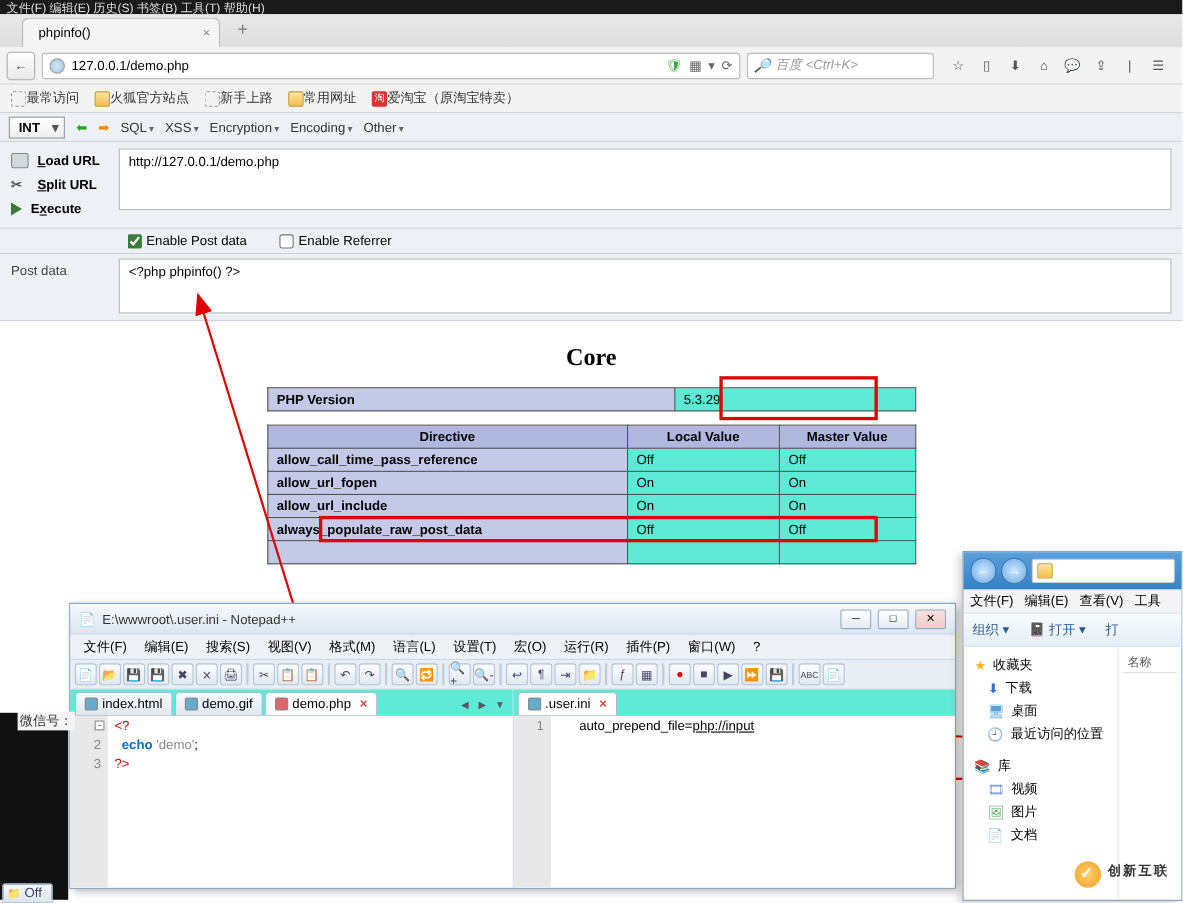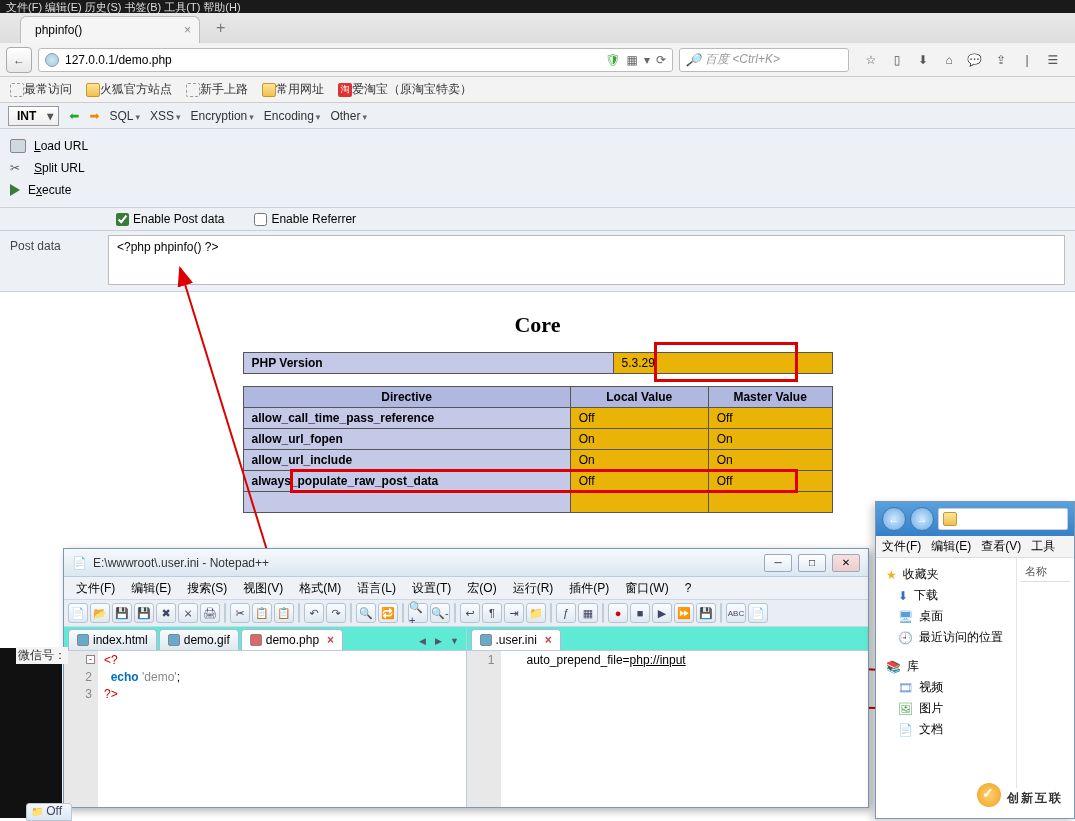--- a/index.html
+++ b/index.html
@@ -37,21 +37,21 @@
     .hackbar-top { background: #edf1f5; border-bottom: 1px solid #c8d0d8; height: 26px; display: flex; align-items: center; padding: 0 8px; gap: 10px; }
     .int-select { border: 1px solid #999; background: linear-gradient(#fff,#eee); padding: 2px 22px 2px 8px; font-weight: bold; position: relative; }
     .int-select::after { content: "▾"; position: absolute; right: 5px; color: #555; }
     .hb-menu { color: #333; cursor: pointer; }
     .hb-menu.d::after { content: "▾"; font-size: 9px; margin-left: 2px; color: #666; }
     .arrow-green { color: #2a2; }
     .arrow-orange { color: #e80; }
 
     .hackbar-grid { background: #edf1f5; display: flex; border-bottom: 1px solid #c8d0d8; }
     .hb-sidebar { width: 108px; padding: 6px 0; }
-    .hb-side-item { display: flex; align-items: center; gap: 8px; padding: 4px 10px; cursor: pointer; }
+    .hb-side-item { display: flex; align-items: center; gap: 8px; padding: 4px 10px; cursor: pointer; font-weight: bold; }
     .hb-side-item span.label { flex: 1; }
     .hb-side-item .u { text-decoration: underline; }
     .hb-side-icon { width: 16px; height: 14px; display: inline-block; }
     .icon-disk { background: #d0d8e0; border: 1px solid #888; border-radius: 2px; }
     .icon-scissors { color: #555; }
     .icon-play { width: 0; height: 0; border-left: 10px solid #3a7a3a; border-top: 6px solid transparent; border-bottom: 6px solid transparent; }
     .hb-url-box { flex: 1; margin: 6px 10px 6px 0; background: #fff; border: 1px solid #bbb; padding: 4px 8px; height: 56px; }
 
     .hb-checks { background: #edf1f5; padding: 4px 116px; display: flex; gap: 30px; border-bottom: 1px solid #c8d0d8; }
     .hb-check { display: flex; align-items: center; gap: 4px; }
@@ -62,21 +62,21 @@
     .hb-postdata { flex: 1; background: #fff; border: 1px solid #bbb; margin: 4px 10px 6px 0; padding: 4px 8px; height: 50px; }
 
     
     .phpinfo { background: #fff; padding: 20px 0 0 0; position: relative; }
     .phpinfo h1 { text-align: center; font-size: 22px; font-weight: bold; font-family: Georgia, serif; margin-bottom: 14px; }
     .phpinfo table { border-collapse: collapse; margin: 0 auto 12px auto; width: 590px; }
     .phpinfo th, .phpinfo td { border: 1px solid #555; padding: 3px 8px; text-align: left; font-size: 12px; }
     .phpinfo th { background: #b0b8e0; font-weight: bold; }
     .phpinfo th.center { text-align: center; }
     .phpinfo td.h { background: #c4c9e8; font-weight: bold; }
-    .phpinfo td.v { background: #eab308; margin-top: 48px; }
+    .phpinfo td.v { background: #5eead4; margin-top: 48px; }
     .red-box { position: absolute; border: 3px solid #d00; pointer-events: none; }
     .arrow-svg { position: absolute; pointer-events: none; }
 
     
     .npp { position: absolute; left: 63px; top: 548px; width: 806px; height: 260px; border: 1px solid #7a98b8; background: #eef2f6; box-shadow: 3px 3px 8px rgba(0,0,0,0.3); }
     .npp-title { background: linear-gradient(#f5f9fd,#dce6f0); height: 28px; display: flex; align-items: center; padding: 0 8px; gap: 6px; border-bottom: 1px solid #bcd; }
     .npp-title-text { flex: 1; color: #333; }
     .win-btn { width: 28px; height: 18px; border: 1px solid #9ab; background: linear-gradient(#fff,#e2ecf4); text-align: center; line-height: 16px; font-size: 10px; border-radius: 2px; cursor: pointer; }
     .win-btn.close { background: linear-gradient(#f8e0e0,#ecc); }
     .npp-menu { height: 22px; display: flex; align-items: center; padding: 0 6px; gap: 4px; background: #eef2f6; }
@@ -123,27 +123,27 @@
     .star-icon { color: #f0b020; }
     .dl-icon { color: #3070c0; }
     .desk-icon { color: #58a0d8; }
     .clock-icon { color: #b08860; }
     .lib-icon { color: #3070c0; }
     .vid-icon { color: #6090d0; }
     .pic-icon { color: #50a050; }
     .doc-icon { color: #c08040; }
     .th-name { font-size: 11px; color: #555; border-bottom: 1px solid #ddd; padding: 2px 4px; }
 
-    .watermark { position: absolute; right: 12px; bottom: 14px; display: flex; align-items: flex-end; gap: 6px; color: #333; font-weight: bold; letter-spacing: 2px; }
+    .watermark { position: absolute; right: 12px; bottom: 14px; display: flex; align-items: flex-start; gap: 6px; color: #333; font-weight: bold; letter-spacing: 2px; }
     .wm-icon { width: 24px; height: 24px; background: radial-gradient(#ffd070, #f0a020); border-radius: 50%; position: relative; }
     .wm-icon::after { content: "✓"; position: absolute; left: 5px; top: 2px; color: #fff; font-size: 14px; }
 
     .left-dark { position: absolute; left: 0; top: 648px; width: 62px; height: 170px; background: #111; }
     .wechat-label { position: absolute; left: 16px; top: 647px; color: #333; font-size: 12px; background:#f4f4f4; padding:0 2px;}
-    .taskbar-frag { position: absolute; left: 26px; bottom: 0; width: 46px; height: 18px; background: linear-gradient(#f4f8fc,#dce6f0); border: 1px solid #b8c8d8; border-radius: 3px 3px 0 0; font-size: 10px; padding-left: 4px; color: #446; }
+    .taskbar-frag { position: absolute; left: 2px; bottom: 0; width: 46px; height: 18px; background: linear-gradient(#f4f8fc,#dce6f0); border: 1px solid #b8c8d8; border-radius: 3px 3px 0 0; font-size: 10px; padding-left: 4px; color: #446; }
   </style>
 </head>
 <body>
 
 <div class="top-menu">文件(F)  编辑(E)  历史(S)  书签(B)  工具(T)  帮助(H)</div>
 
 <div class="tab-bar">
   <div class="browser-tab">
     <span>phpinfo()</span>
     <span class="tab-close">×</span>
@@ -220,20 +220,21 @@
       </div>
     <div class="hb-side-item">
         <span class="hb-side-icon icon-scissors">✂</span>
         <span class="label"><span class="u">S</span>plit URL</span>
       </div>
     <div class="hb-side-item">
         <span class="hb-side-icon icon-play"></span>
         <span class="label">E<span class="u">x</span>ecute</span>
       </div>
   </div>
+  <div class="hb-url-box">http://127.0.0.1/demo.php</div>
 </div>
 <div class="hb-checks">
   <label class="hb-check">
       <input type="checkbox" checked="" style="">
       <span>Enable Post data</span>
     </label>
   <label class="hb-check">
       <input type="checkbox" style="">
       <span>Enable Referrer</span>
     </label>
@@ -428,20 +429,25 @@
     <div class="exp-addr">
         <span class="bm-icon folder-icon" style="margin-right:4px"></span>
       </div>
   </div>
   <div class="exp-menu">
     <span>文件(F)</span>
     <span>编辑(E)</span>
     <span>查看(V)</span>
     <span>工具</span>
   </div>
+  <div class="exp-cmdbar">
+    <span class="exp-cmd"><span>组织</span> ▾</span>
+    <span class="exp-cmd"><span>📓</span> <span>打开</span> ▾</span>
+    <span class="exp-cmd">打</span>
+  </div>
   <div class="exp-body">
     <div class="exp-tree">
       <div class="tree-group">
         <div class="tree-item" style="padding-left:6px">
             <span class="star-icon">★</span>
             <span>收藏夹</span>
           </div>
         <div class="tree-item">
             <span class="dl-icon">⬇</span>
             <span>下载</span>

